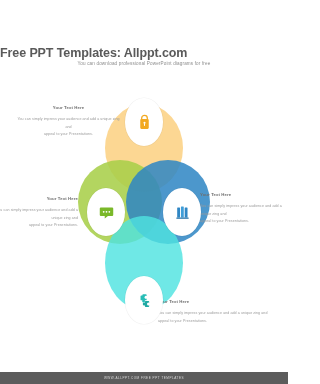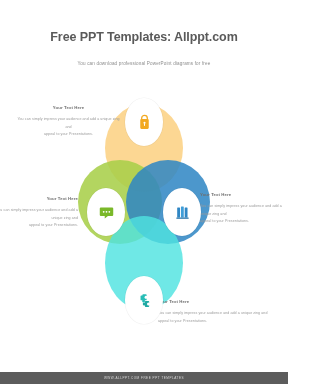--- a/index.html
+++ b/index.html
@@ -7,22 +7,22 @@
   html,body { width:288px; height:384px; }
   body {
     background:#ffffff;
     font-family:"Liberation Sans", sans-serif;
     position:relative;
     overflow:hidden;
   }
 
   
   .slide-title {
-    position:absolute; top:30px; left:0; width:288px;
-    text-align:center;
+    position:absolute; top:46px; left:0; width:288px;
+    text-align:left;
     font-size:12.5px; font-weight:bold; color:#5a5a5a;
     letter-spacing:-0.1px;
   }
   .slide-subtitle {
     position:absolute; top:61px; left:0; width:288px;
     text-align:center;
     font-size:4.6px; color:#8e8e8e; letter-spacing:0.15px;
   }
 
   

